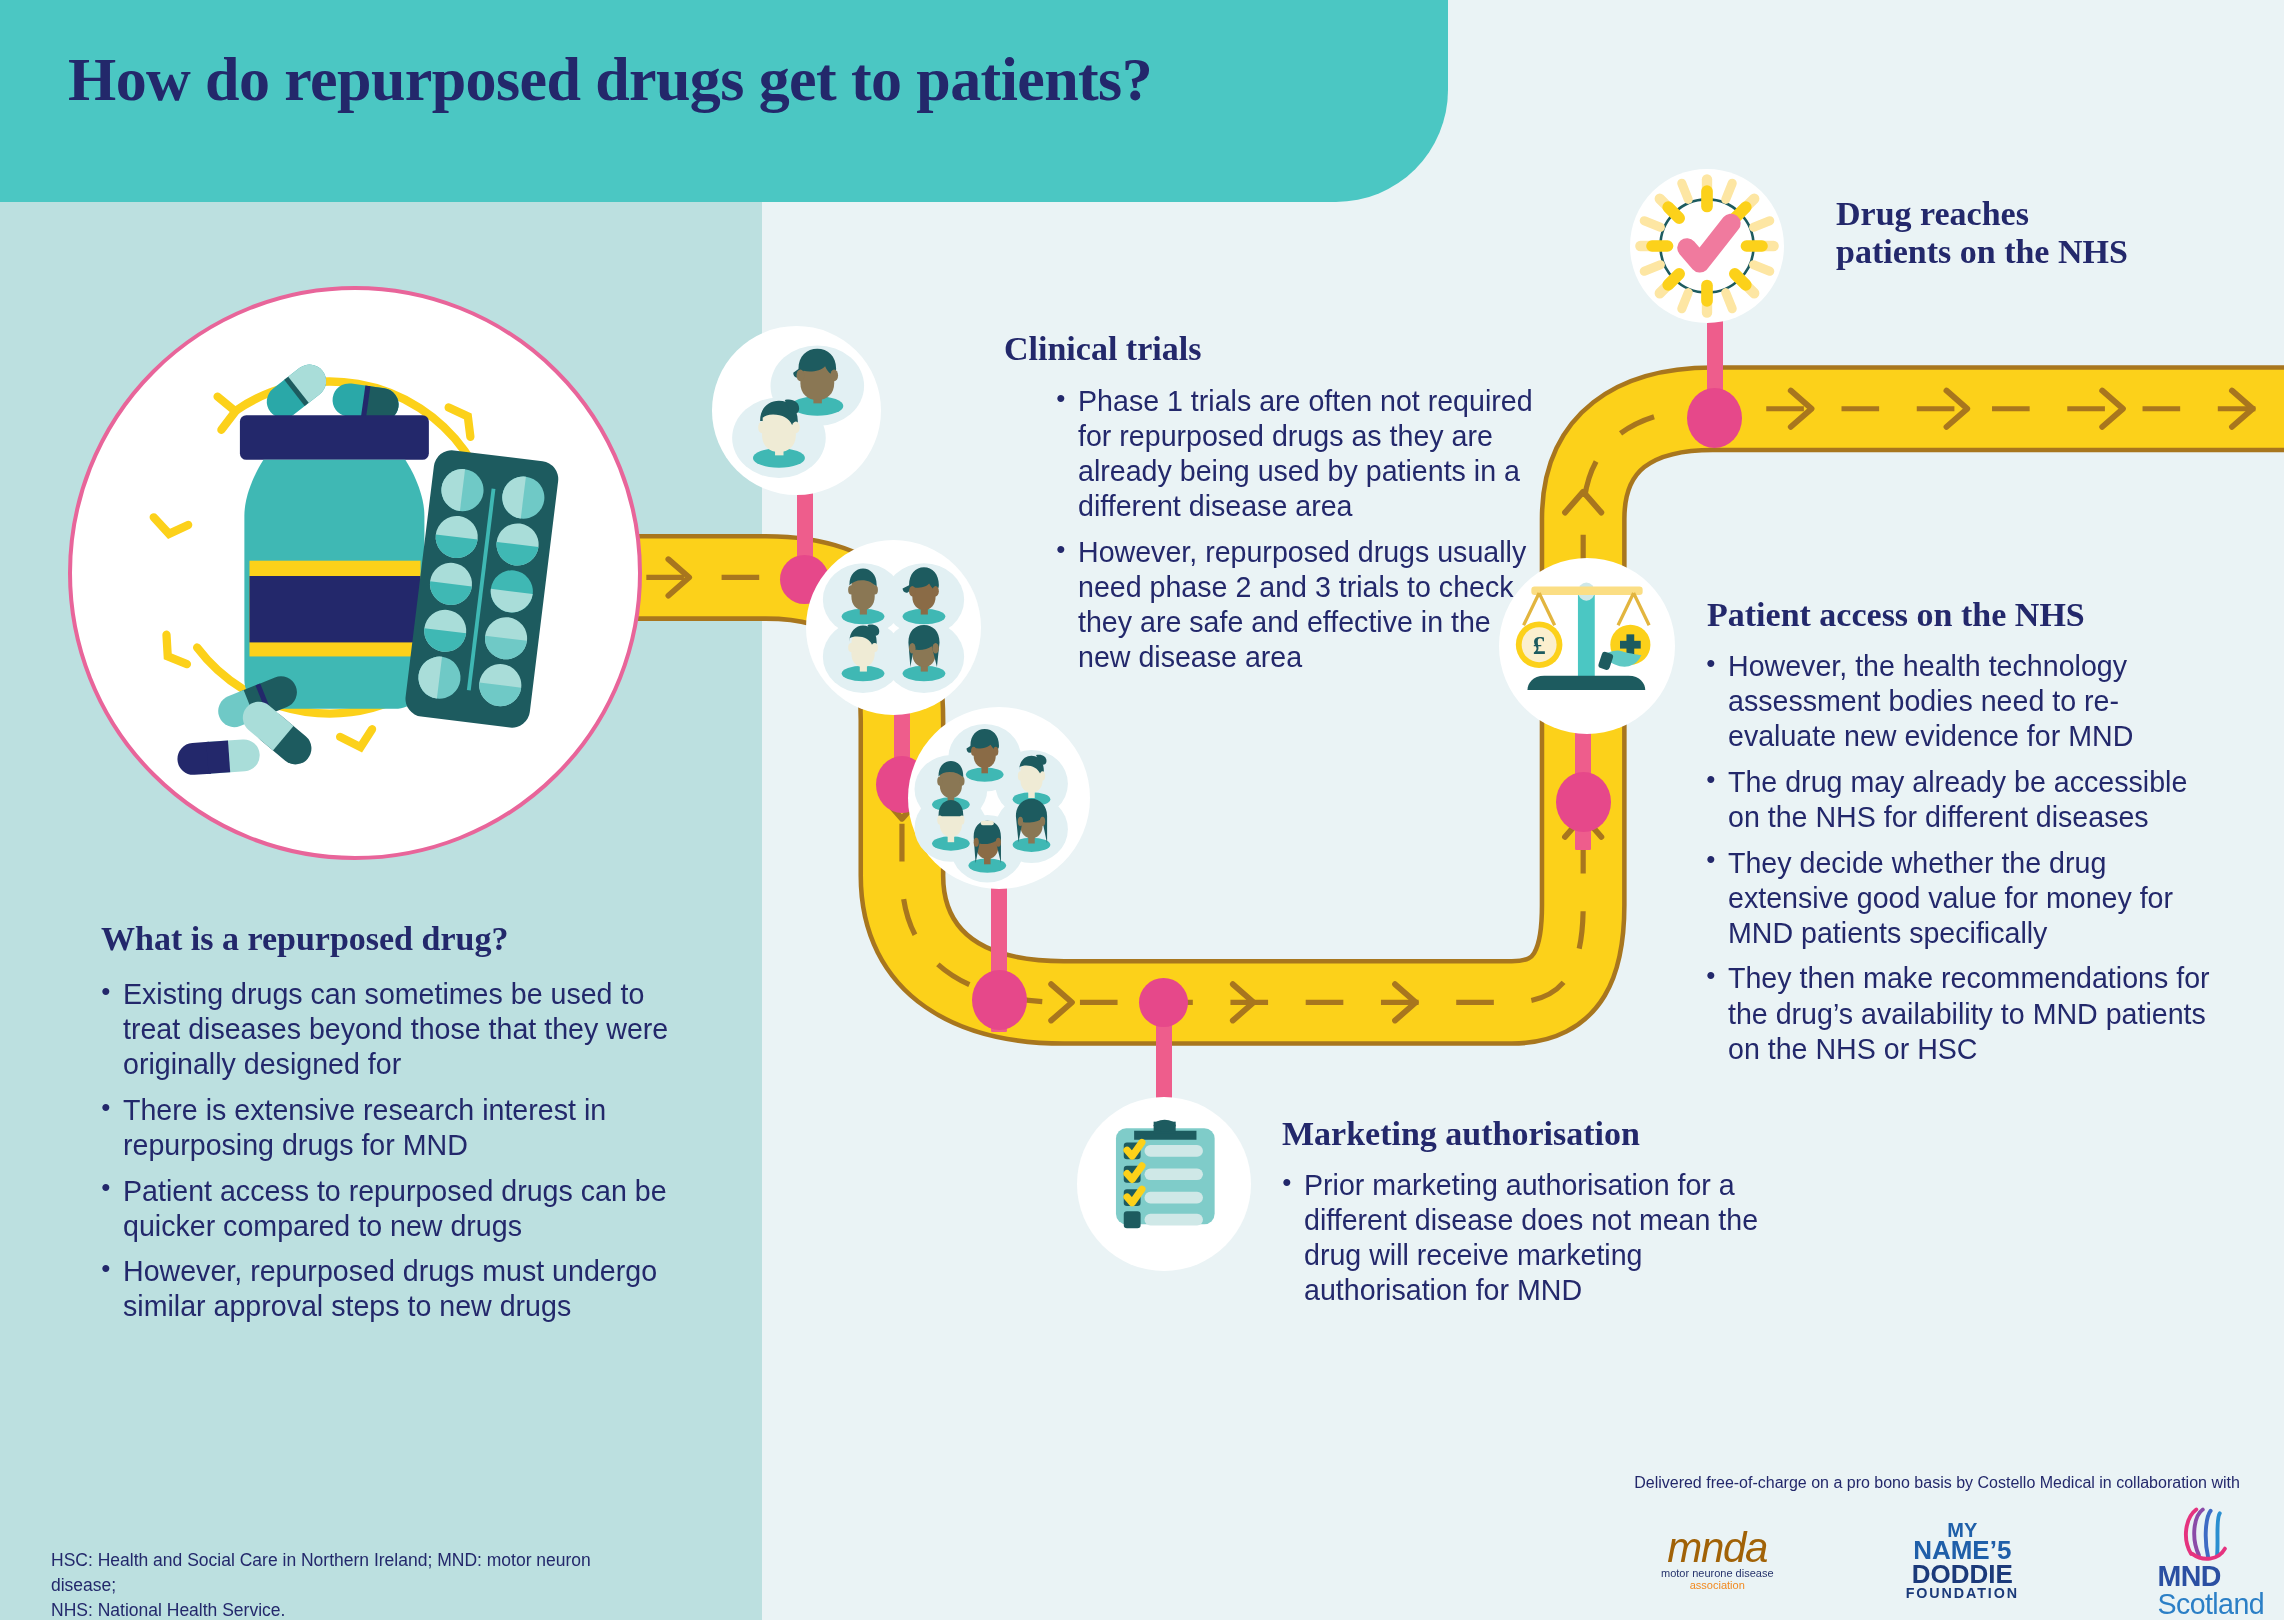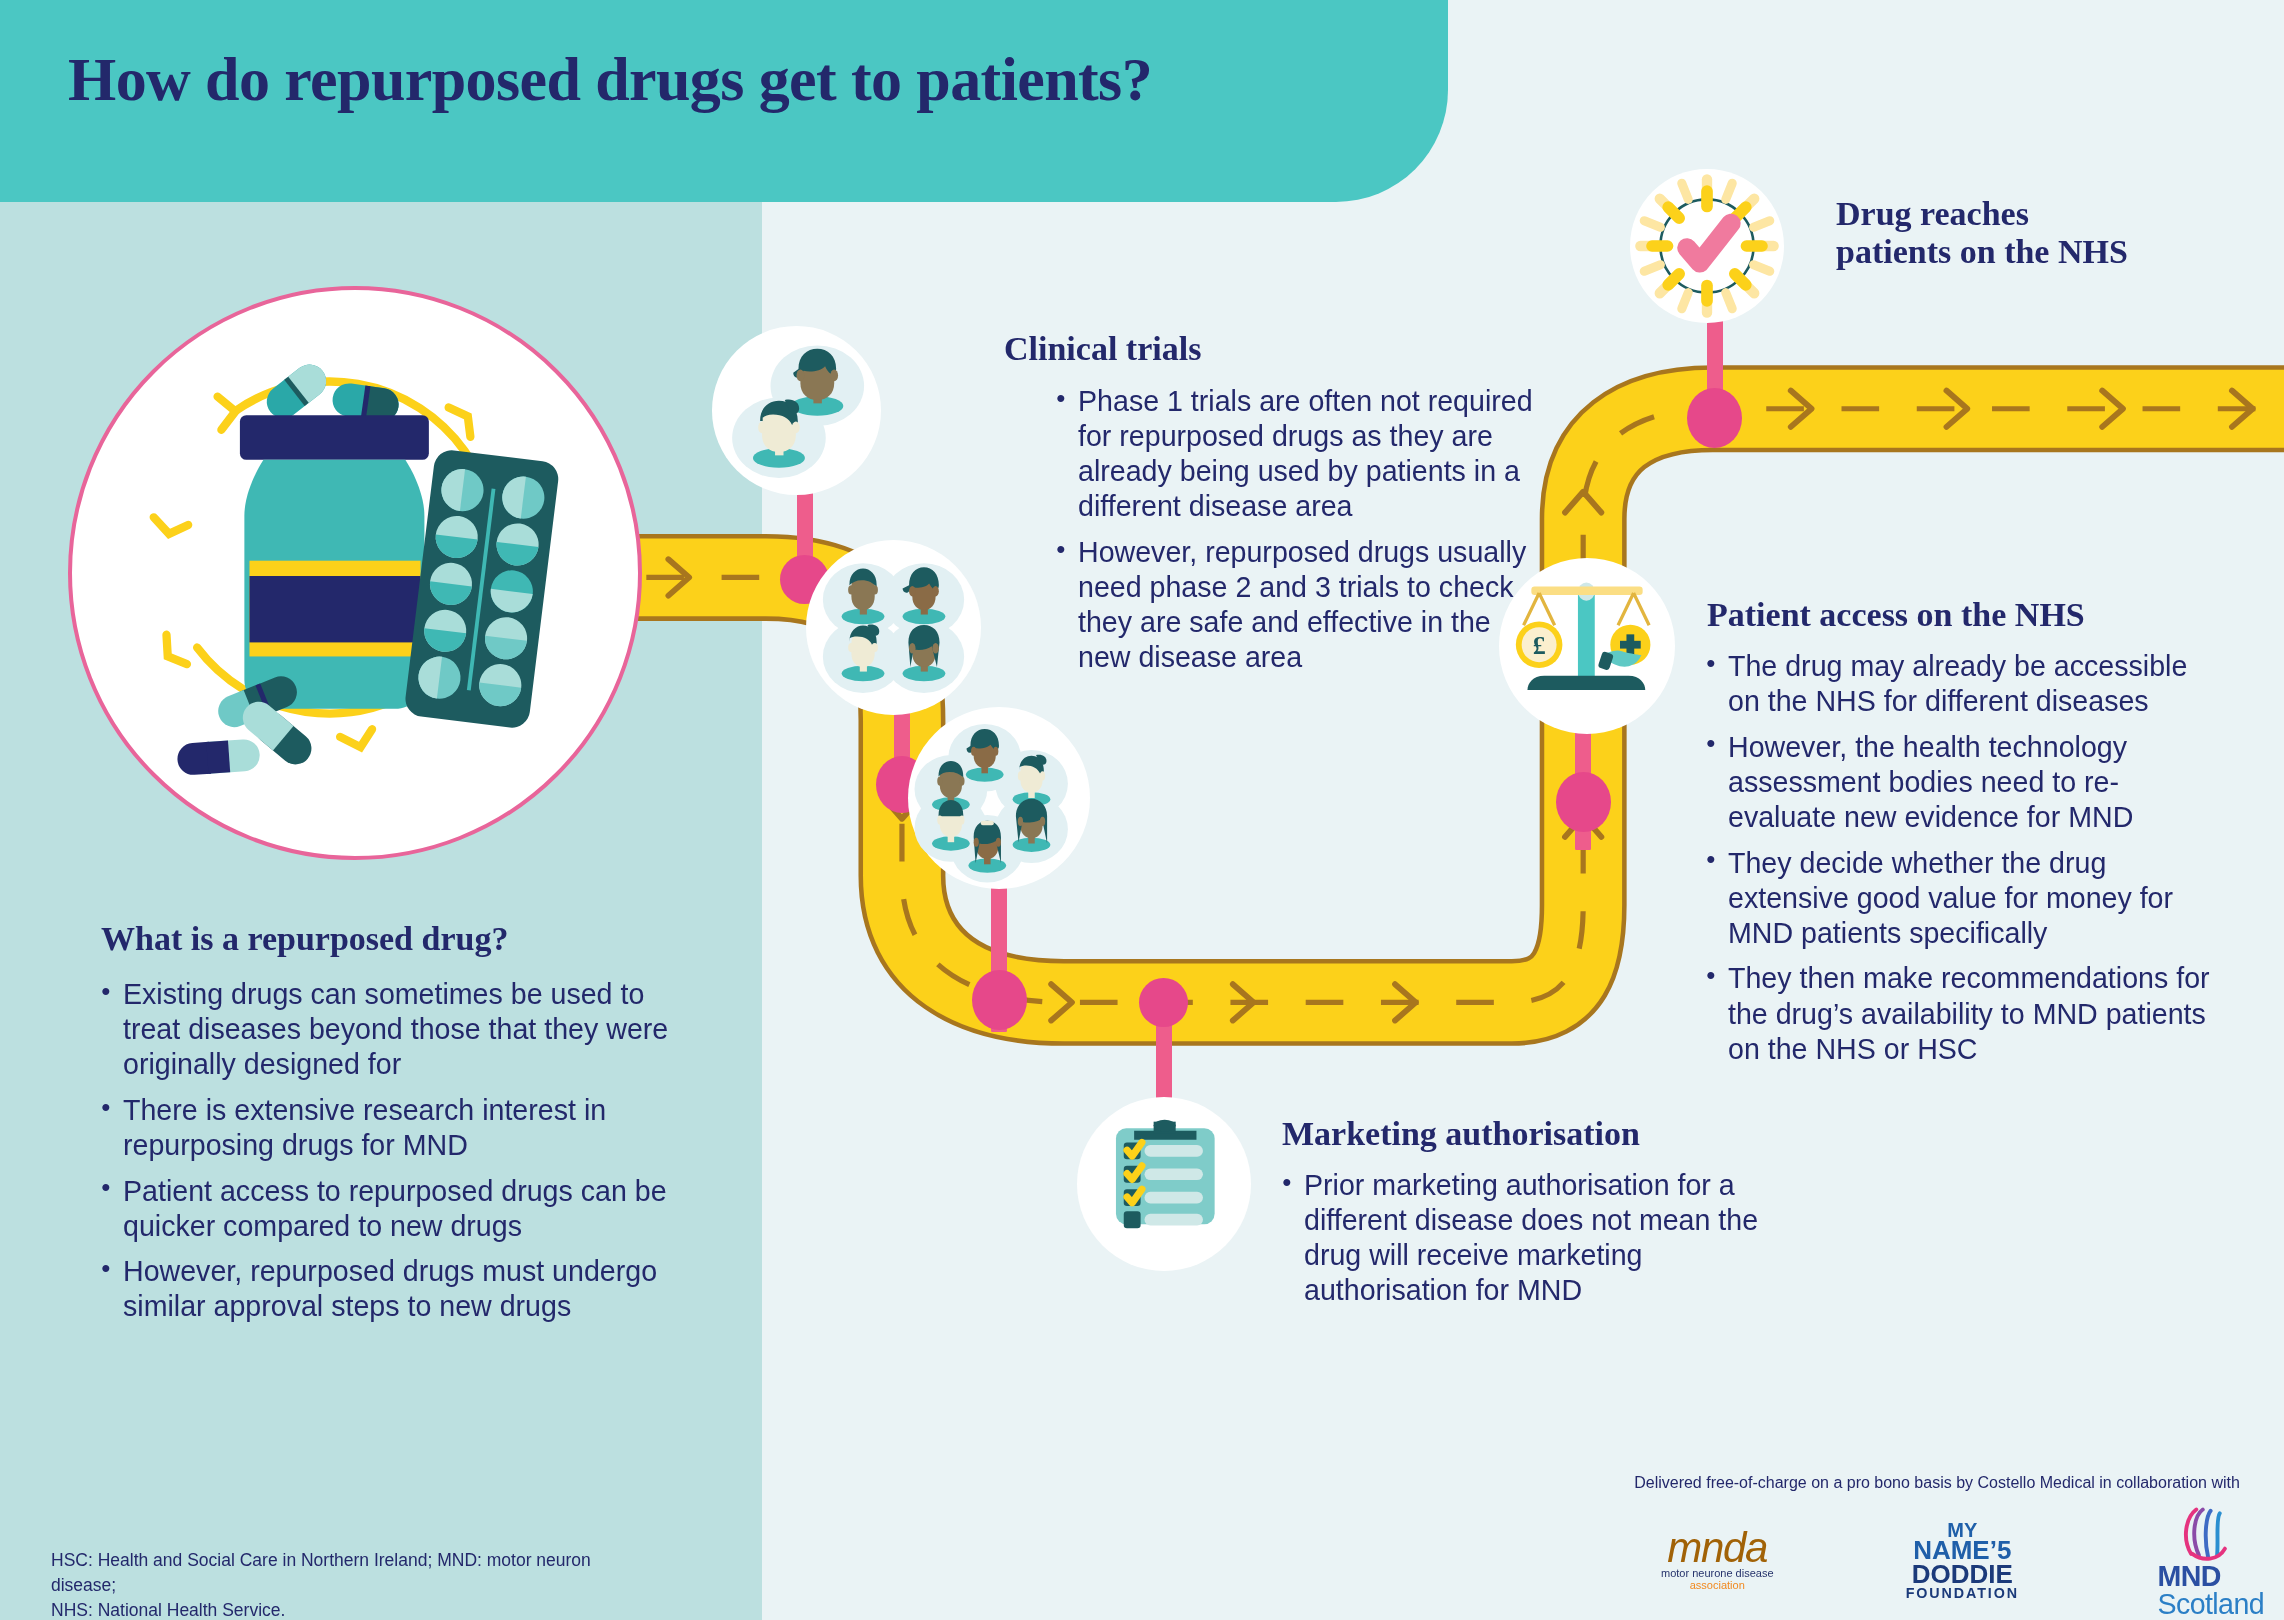--- a/index.html
+++ b/index.html
@@ -451,22 +451,22 @@
   <div class="bl">However, repurposed drugs usually need phase 2 and 3 trials to check they are safe and effective in the new disease area</div>
 </div>
 
 <h2 class="sec-head" style="left:1282px;top:1115px;width:649px;font-size:34px;margin:0;z-index:12">Marketing authorisation</h2>
 <div class="bullets" style="left:1277px;top:1168px;width:493px;z-index:12">
   <div class="bl">Prior marketing authorisation for a different disease does not mean the drug will receive marketing authorisation for MND</div>
 </div>
 
 <h2 class="sec-head" style="left:1707px;top:596px;width:649px;font-size:34px;margin:0;z-index:12">Patient access on the NHS</h2>
 <div class="bullets" style="left:1701px;top:649px;width:513px;z-index:12">
+  <div class="bl">However, the health technology assessment bodies need to re-evaluate new evidence for MND</div>
   <div class="bl">The drug may already be accessible on the NHS for different diseases</div>
-  <div class="bl">However, the health technology assessment bodies need to re-evaluate new evidence for MND</div>
   <div class="bl">They decide whether the drug extensive good value for money for MND patients specifically</div>
   <div class="bl">They then make recommendations for the drug’s availability to MND patients on the NHS or HSC</div>
 </div>
 
 <div class="sec-head" style="left:1836px;top:195px;width:558px;font-size:34px;z-index:12">
   <div>Drug reaches</div>
   <div>patients on the NHS</div>
 </div>
 
 <div id="footnote" style="z-index:12">

